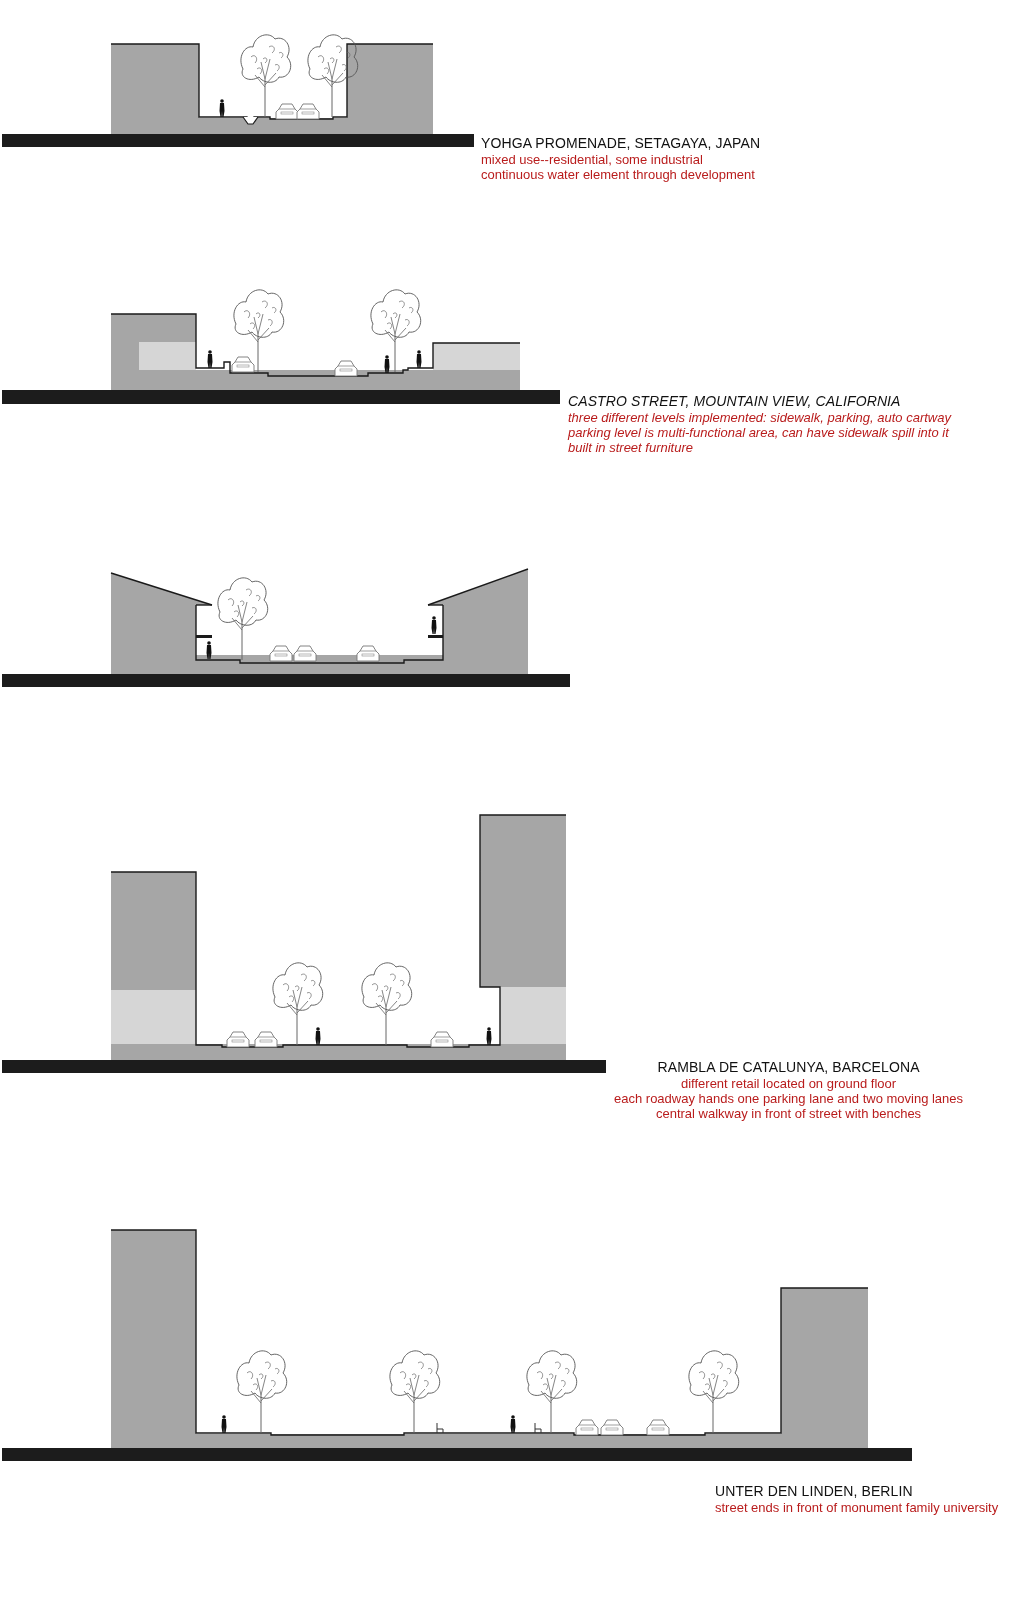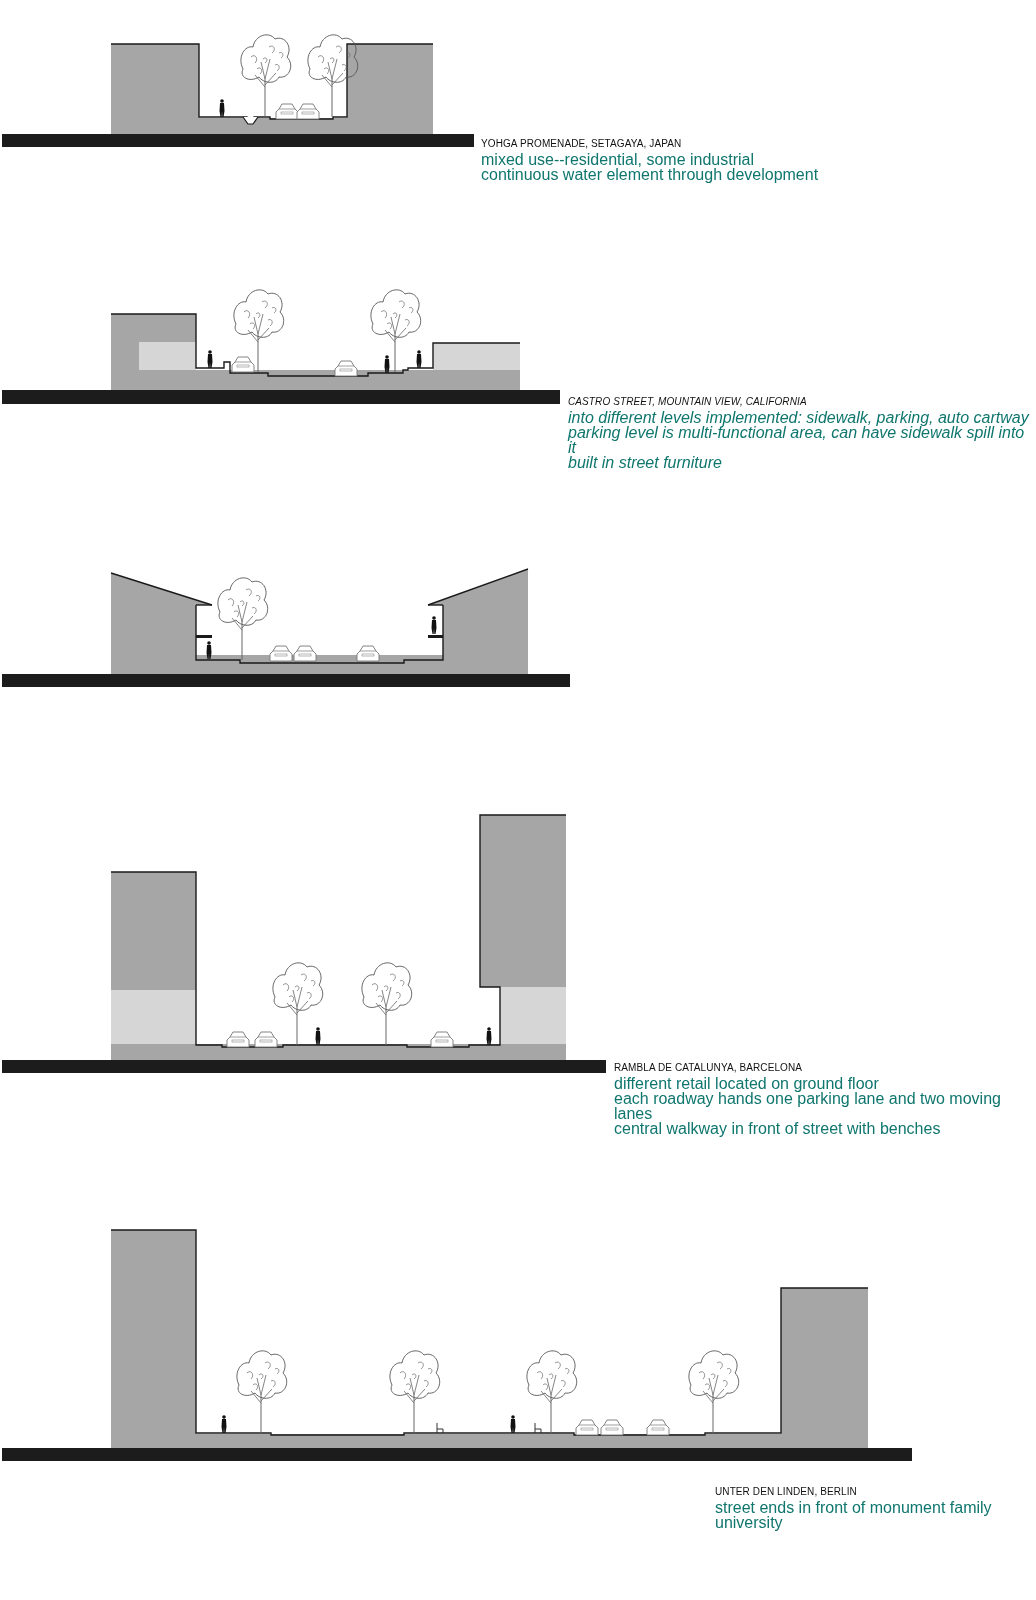--- a/index.html
+++ b/index.html
@@ -1,22 +1,22 @@
 <!DOCTYPE html>
 <html><head>
 <meta charset="utf-8">
 <style>
   html, body { margin: 0; padding: 0; background: #ffffff; }
   body { width: 1036px; height: 1600px; position: relative; overflow: hidden;
          font-family: "Liberation Sans", sans-serif; color: #1a1a1a; }
   .section { position: absolute; left: 0; width: 1036px; }
   .section svg { position: absolute; left: 0; top: 0; overflow: visible; }
   .caption { position: absolute; line-height: 15px; }
-  .caption .title { font-size: 10px; letter-spacing: 0.1px; line-height: 17px; display: block; color: #111; }
-  .caption .line { font-size: 16px; display: block; color: #0f766e; }
+  .caption .title { font-size: 14px; letter-spacing: 0.1px; line-height: 17px; display: block; color: #111; }
+  .caption .line { font-size: 13px; display: block; color: #b91c1c; }
 </style>
 </head>
 <body>
 
 <svg width="0" height="0" style="position:absolute">
   <defs>
     <g id="tree">
       <line x1="0" y1="0" x2="0" y2="-38" stroke="#666" stroke-width="1"></line>
       <path d="M0,-30 L-10,-42 M0,-32 L11,-44 M0,-38 L-4,-55 M0,-38 L5,-58" stroke="#666" stroke-width="0.8" fill="none"></path>
       <path d="M-22,-48 C-28,-60 -20,-72 -12,-70 C-10,-82 4,-86 10,-78 C20,-82 28,-70 22,-60 C30,-52 24,-38 14,-40 C10,-32 -2,-34 -6,-40 C-16,-34 -26,-40 -22,-48 Z" fill="none" stroke="#555" stroke-width="0.9"></path>
@@ -72,21 +72,21 @@
     <use href="#tree" x="395" y="92"></use>
     <use href="#car" x="243" y="92"></use>
     <use href="#car" x="346" y="96"></use>
     <use href="#person" x="210" y="88"></use>
     <use href="#person" x="387" y="93"></use>
     <use href="#person" x="419" y="88"></use>
     <rect x="2" y="110" width="558" height="14" fill="#1c1c1c"></rect>
   </svg>
   <div class="caption" style="left:568px;top:113px;font-style:italic;">
     <span class="title">CASTRO STREET, MOUNTAIN VIEW, CALIFORNIA</span>
-    <span class="line">into different levels implemented: sidewalk, parking, auto cartway</span>
+    <span class="line">three different levels implemented: sidewalk, parking, auto cartway</span>
     <span class="line">parking level is multi-functional area, can have sidewalk spill into it</span>
     <span class="line">built in street furniture</span>
   </div>
 </div>
 
 <div class="section" style="top:560px;height:190px;">
   <svg width="1036" height="190">
     <path d="M111,13 L212,45 L196,45 L196,100 L111,100 Z" fill="#a6a6a6"></path>
     <path d="M528,9 L528,100 L443,100 L443,45 L428,45 Z" fill="#a6a6a6"></path>
     <rect x="111" y="95" width="417" height="19" fill="#a6a6a6"></rect>
@@ -115,21 +115,21 @@
     <path d="M111,72 L196,72 L196,245 L222,245 L222,247 L283,247 L283,245 L407,245 L407,247 L469,247 L469,245 L500,245 L500,187 L480,187 L480,15 L566,15" fill="none" stroke="#1a1a1a" stroke-width="1.4"></path>
     <use href="#tree" x="297" y="245"></use>
     <use href="#tree" x="386" y="245"></use>
     <use href="#car" x="238" y="247"></use>
     <use href="#car" x="266" y="247"></use>
     <use href="#car" x="442" y="247"></use>
     <use href="#person" x="318" y="245"></use>
     <use href="#person" x="489" y="245"></use>
     <rect x="2" y="260" width="604" height="13" fill="#1c1c1c"></rect>
   </svg>
-  <div class="caption" style="left:614px;top:259px;">
+  <div class="caption" style="left:614px;top:259px;text-align:center;">
     <span class="title">RAMBLA DE CATALUNYA, BARCELONA</span>
     <span class="line">different retail located on ground floor</span>
     <span class="line">each roadway hands one parking lane and two moving lanes</span>
     <span class="line">central walkway in front of street with benches</span>
   </div>
 </div>
 
 <div class="section" style="top:1200px;height:400px;">
   <svg width="1036" height="280">
     <rect x="111" y="30" width="85" height="218" fill="#a6a6a6"></rect>

